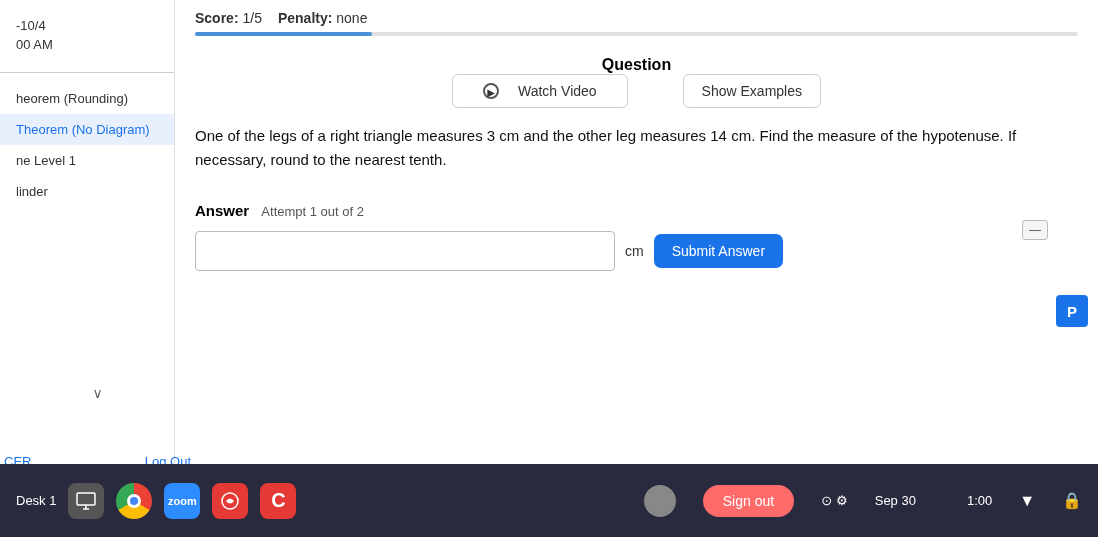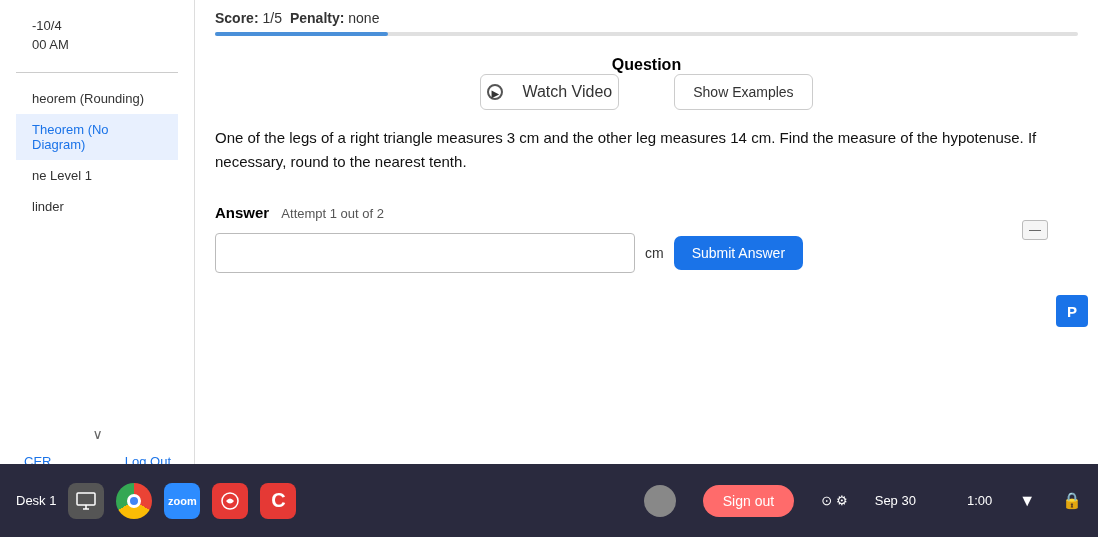--- a/index.html
+++ b/index.html
@@ -15,24 +15,24 @@
     
     .main-layout {
       display: flex;
       width: 100%;
       height: 480px;
       background: #f0f0f0;
     }
 
     
     .sidebar {
-      width: 195px;
+      width: 175px;
       background: #ffffff;
       border-right: 1px solid #ddd;
-      padding: 10px 16px;
+      padding: 10px 0;
       flex-shrink: 0;
       height: 100%;
     }
 
     .sidebar-date {
       padding: 8px 16px 4px 16px;
       font-size: 13px;
       color: #333;
     }
 
@@ -73,40 +73,41 @@
     .sidebar-chevron {
       text-align: center;
       padding: 4px;
       color: #666;
       font-size: 14px;
     }
 
     .sidebar-footer {
       display: flex;
       justify-content: space-between;
-      padding: 8px 24px;
+      padding: 8px 4px;
       font-size: 13px;
       color: #1a73e8;
+      margin-top: 41px;
     }
 
     
     .content-area {
       flex: 1;
       background: #ffffff;
       padding: 0;
       height: 100%;
       overflow-y: auto;
     }
 
     
     .score-bar {
       display: flex;
       align-items: center;
       padding: 10px 20px 0 20px;
-      gap: 8px;
+      gap: 16px;
       font-size: 14px;
       color: #333;
     }
 
     .progress-bar-container {
       margin: 6px 20px 0 20px;
       height: 4px;
       background: #e0e0e0;
       border-radius: 2px;
     }
@@ -139,26 +140,26 @@
 
     .question-actions {
       display: flex;
       gap: 10px;
     }
 
     .btn-watch-video {
       display: flex;
       align-items: center;
       gap: 19px;
-      padding: 8px 6px;
+      padding: 8px 30px;
       border: 1px solid #ccc;
       border-radius: 6px;
       background: #fff;
       cursor: pointer;
-      font-size: 16px;
+      font-size: 14px;
       color: #333;
     }
 
     .btn-watch-video .play-circle {
       width: 16px;
       height: 16px;
       border: 2px solid #555;
       border-radius: 50%;
       display: flex;
       align-items: center;

